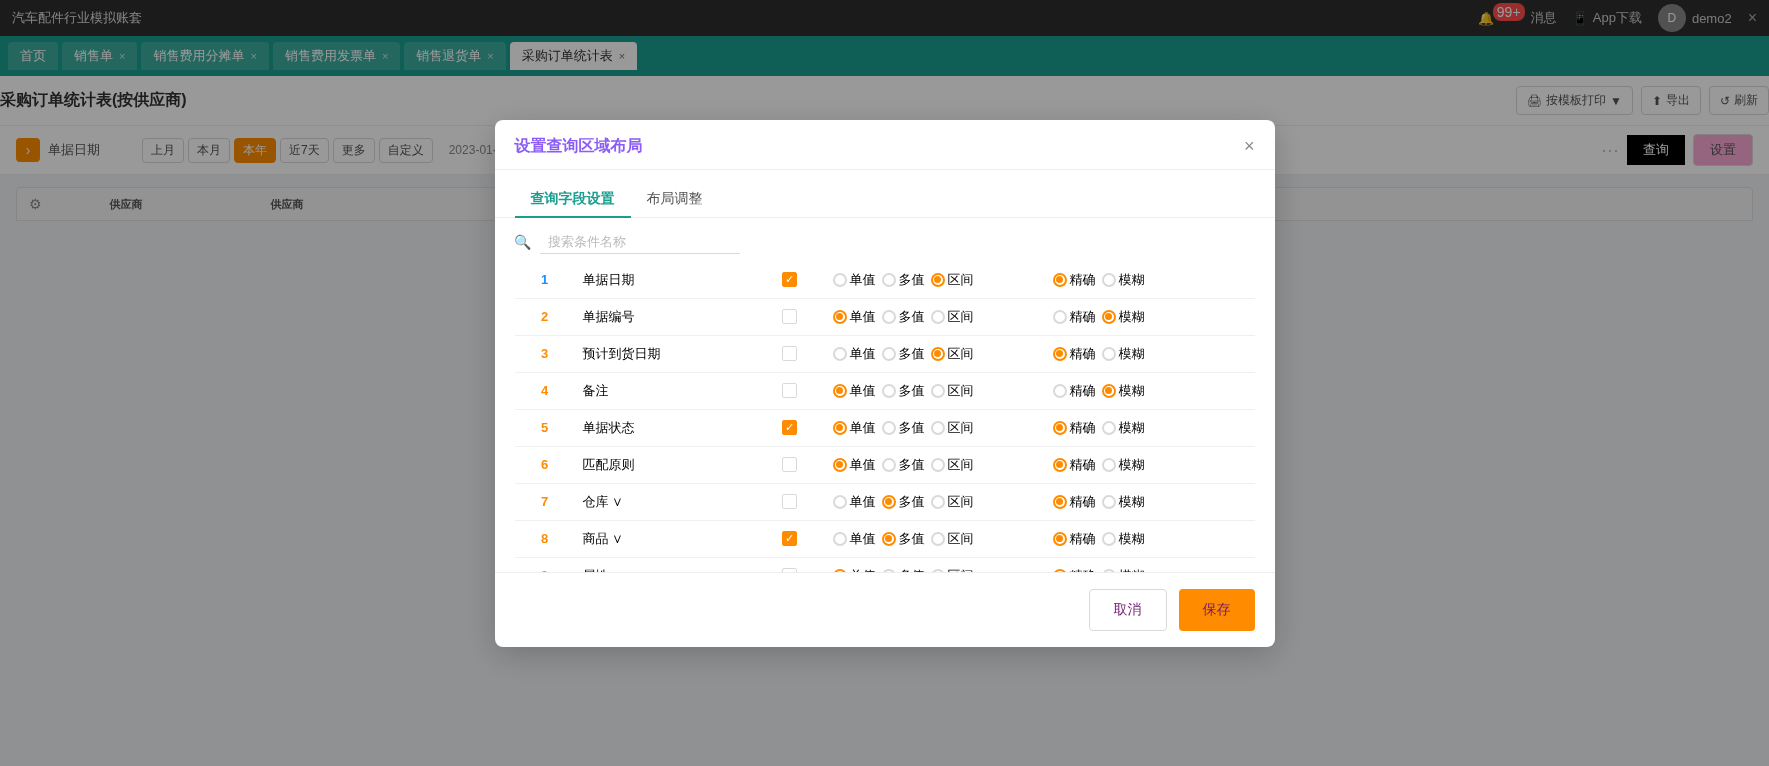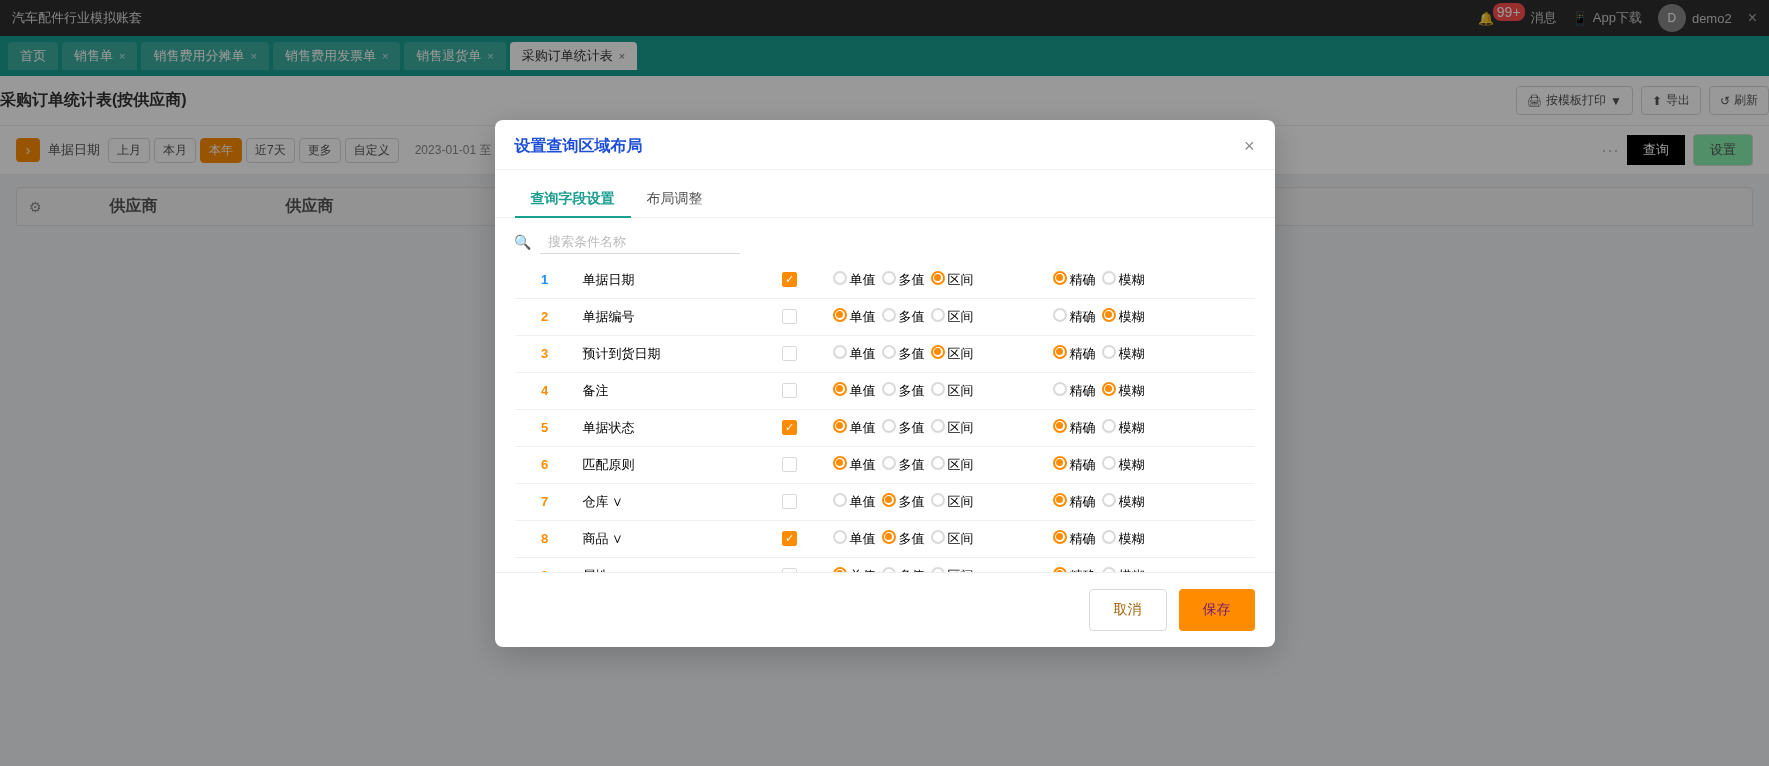--- a/index.html
+++ b/index.html
@@ -86,49 +86,49 @@
       width: 24px; height: 24px;
       background: #ff8c00;
       color: #fff;
       border: none;
       border-radius: 4px;
       cursor: pointer;
       font-size: 14px;
       display: flex; align-items: center; justify-content: center;
     }
     .date-label { font-size: 13px; color: #555; }
-    .date-btns { display: flex; gap: 4px; }
+    .date-btns { display: flex; gap: 4px; margin-left: 34px; }
     .date-btn {
       padding: 3px 8px; border-radius: 4px; border: 1px solid #d9d9d9;
       background: #fff; cursor: pointer; font-size: 12px; color: #555;
     }
     .date-btn.active { background: #ff8c00; color: #fff; border-color: #ff8c00; }
     .date-range { font-size: 12px; color: #888; margin-left: 8px; }
     .btn-query {
       background: #000000; color: #fff; border: none;
       padding: 6px 16px; border-radius: 0; cursor: pointer; font-size: 13px;
     }
     .btn-settings {
-      background: #86efac; color: #555; border: 1px solid #d9d9d9;
+      background: #f9a8d4; color: #555; border: 1px solid #d9d9d9;
       padding: 6px 16px; border-radius: 4px; cursor: pointer; font-size: 13px;
     }
 
     
     .table-area {
       padding: 12px 16px;
     }
     .table-header-row {
       display: flex; align-items: center; gap: 8px;
       background: #f5f5f5;
       padding: 8px 12px;
       border-radius: 4px 4px 0 0;
       border: 1px solid #e0e0e0;
     }
     .settings-icon { color: #888; font-size: 14px; cursor: pointer; }
-    .col-header { font-size: 16px; color: #555; font-weight: bold; }
+    .col-header { font-size: 11px; color: #555; font-weight: bold; }
 
     
     .overlay {
       position: fixed; top: 0; left: 0; right: 0; bottom: 0;
       background: rgba(0,0,0,0.4);
       z-index: 100;
       display: flex; align-items: center; justify-content: center;
     }
 
     
@@ -139,21 +139,21 @@
       max-height: 680px;
       box-shadow: 0 8px 32px rgba(0,0,0,0.2);
       display: flex; flex-direction: column;
       z-index: 101;
     }
     .dialog-header {
       padding: 16px 20px 12px;
       display: flex; align-items: center; justify-content: space-between;
       border-bottom: 1px solid #eee;
     }
-    .dialog-title { font-size: 16px; font-weight: bold; color: #1d4ed8; font-family: Liberation Mono, monospace; }
+    .dialog-title { font-size: 16px; font-weight: bold; color: #8b5cf6; font-family: Liberation Mono, monospace; }
     .dialog-close {
       background: none; border: none; font-size: 18px; color: #888; cursor: pointer;
     }
 
     
     .dialog-tabs {
       display: flex; gap: 0;
       padding: 12px 20px 0;
       border-bottom: 1px solid #eee;
     }
@@ -194,21 +194,21 @@
       border-bottom: 1px solid #f0f0f0;
       align-items: center;
       font-size: 13px;
     }
     .dt-row > div { padding: 0 8px; }
     .row-num { color: #ff8c00; font-weight: bold; text-align: center; }
     .row-num.blue { color: #1890ff; }
 
     
     .radio-group { display: flex; align-items: center; gap: 6px; font-size: 13px; }
-    .radio-item { display: flex; gap: 3px; cursor: pointer; }
+    .radio-item { display: flex; align-items: center; gap: 3px; cursor: pointer; }
     .radio-circle {
       width: 14px; height: 14px; border-radius: 50%;
       border: 2px solid #d9d9d9;
       display: flex; align-items: center; justify-content: center;
     }
     .radio-circle.checked { border-color: #ff8c00; }
     .radio-circle.checked::after {
       content: '';
       width: 7px; height: 7px; border-radius: 50%;
       background: #ff8c00;
@@ -227,21 +227,21 @@
     .checkbox-custom.checked::after { content: '✓'; color: #fff; font-size: 11px; }
 
     
     .dialog-footer {
       padding: 16px 20px;
       display: flex; justify-content: flex-end; gap: 12px;
       border-top: 1px solid #eee;
     }
     .btn-cancel {
       padding: 3px 24px; border: 1px solid #d9d9d9; background: #fff;
-      color: #a16207; border-radius: 4px; cursor: pointer; font-size: 14px;
+      color: #701a75; border-radius: 4px; cursor: pointer; font-size: 14px;
     }
     .btn-save {
       padding: 12px 24px; background: #ff8c00; color: #701a75;
       border: none; border-radius: 4px; cursor: pointer; font-size: 14px;
     }
   </style>
 </head>
 <body>
 
 <div class="top-bar">

